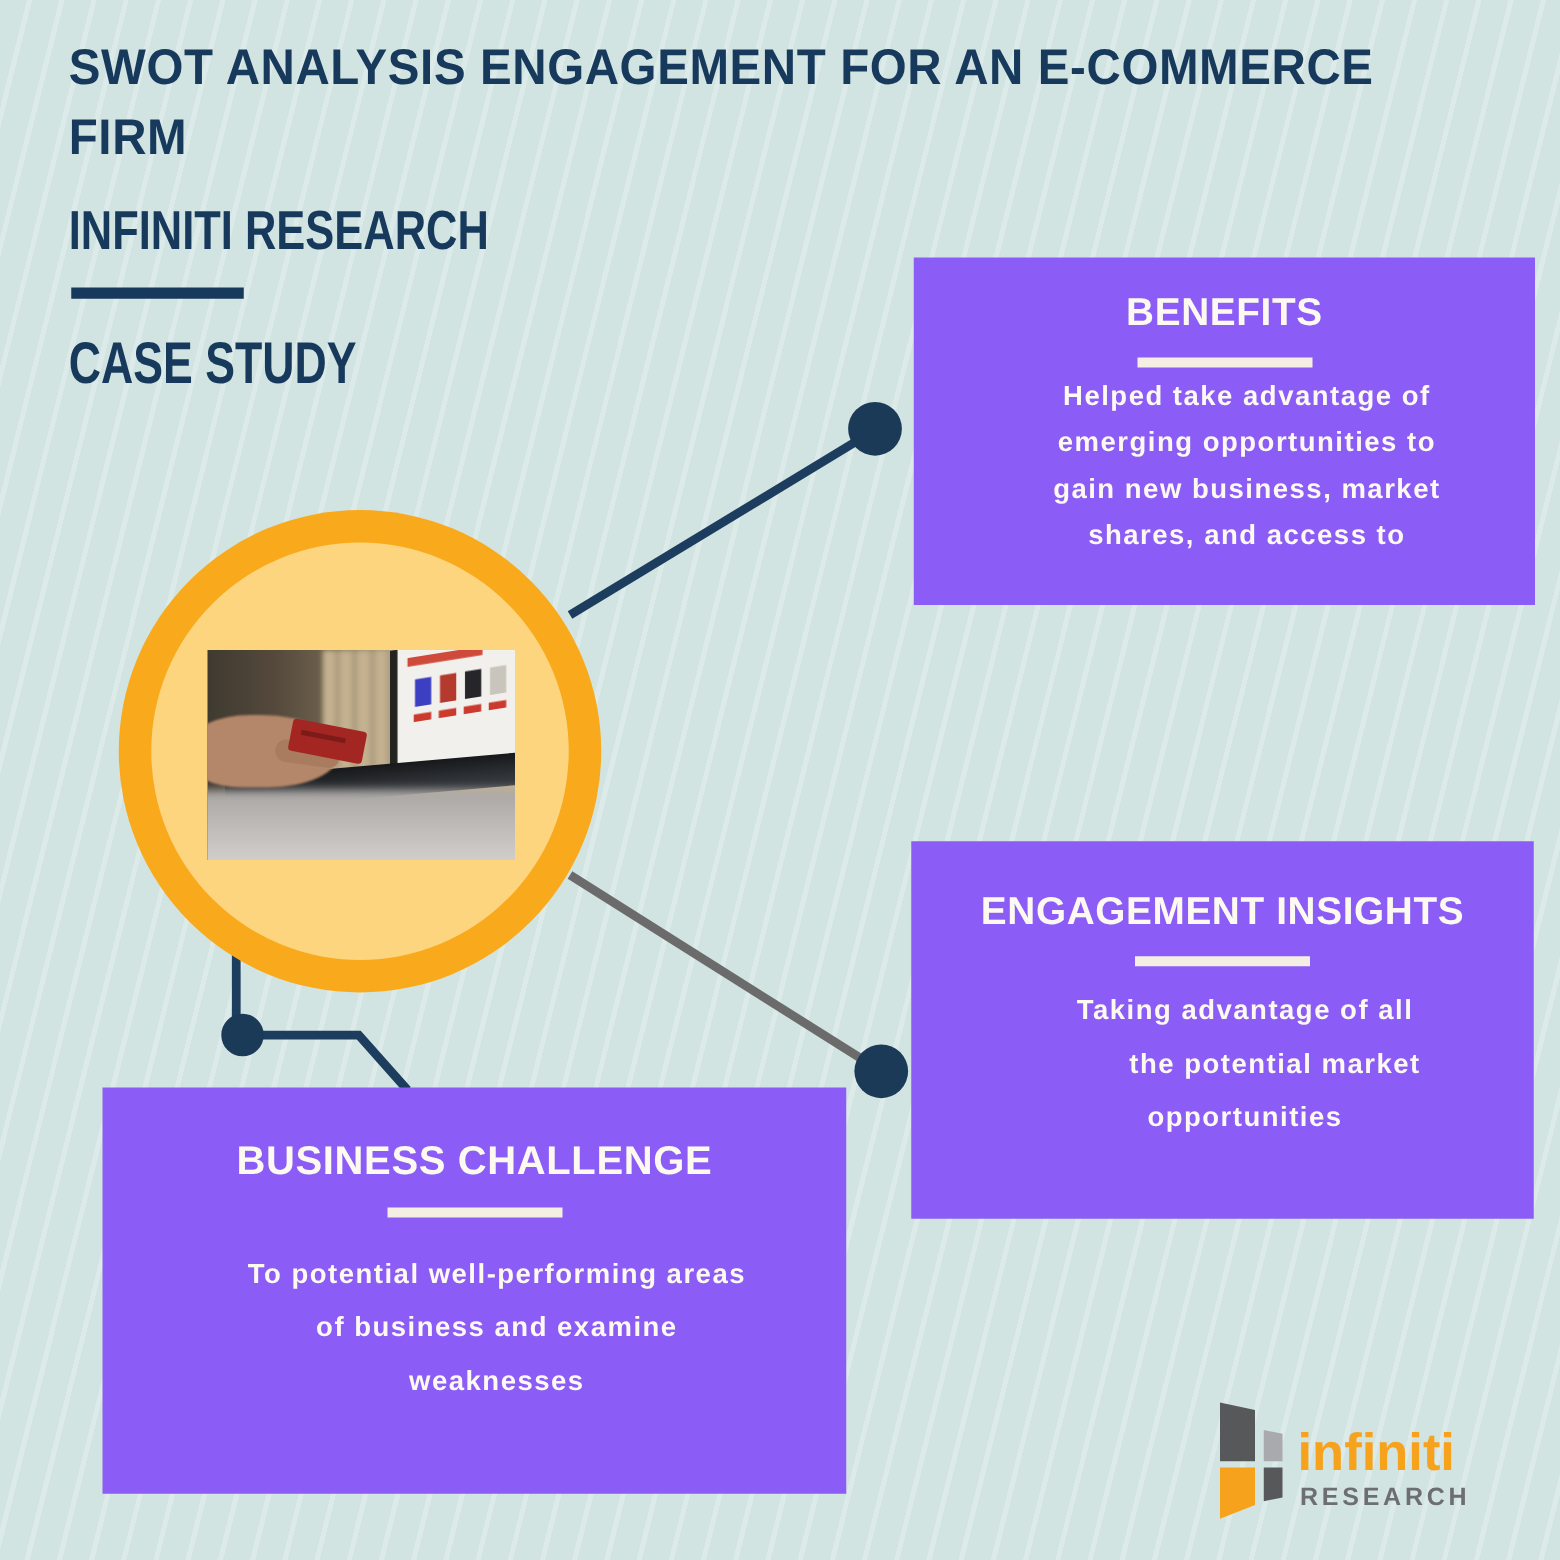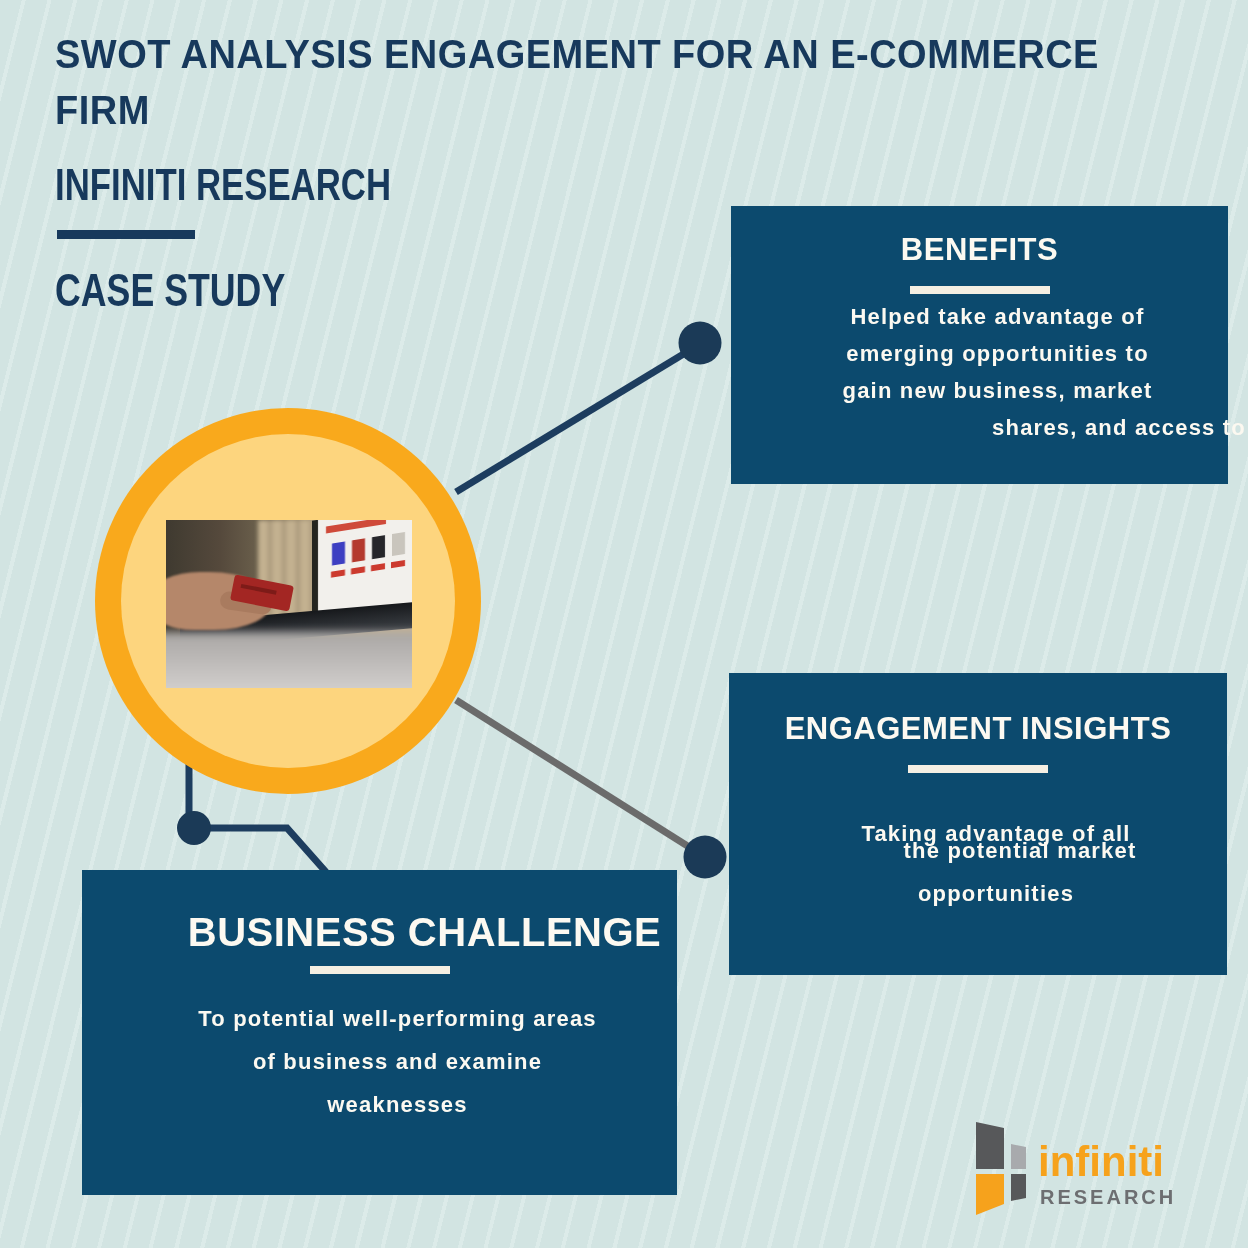--- a/index.html
+++ b/index.html
@@ -25,29 +25,29 @@
   #title-divider{left:57px;top:230px;width:138px;height:9px;background:#17395c;}
   #doc-type{
     left:55px;top:262px;color:#17395c;font-weight:700;font-size:47px;
     white-space:nowrap;transform:scaleX(.76);transform-origin:0 0;
   }
 
   
   #connectors{left:0;top:0;z-index:1;pointer-events:none;}
 
   
-  .card{background:#0c4a6e;z-index:2;}
+  .card{background:#8b5cf6;z-index:2;}
   #card-benefits{left:731px;top:206px;width:497px;height:278px;}
   #card-predictive{left:729px;top:673px;width:498px;height:302px;}
   #card-challenge{left:82px;top:870px;width:595px;height:325px;}
   .card-title{
     left:0;width:100%;text-align:center;color:#fcf9f1;font-weight:700;
     font-size:31px;letter-spacing:.5px;
   }
-  #card-challenge .card-title{font-size:40px;padding-left:45px;}
+  #card-challenge .card-title{font-size:32px;}
   .card-divider{left:50%;margin-left:-70px;width:140px;height:8px;background:#f5efe3;}
   .card-body{left:18px;width:100%;text-align:center;color:#fcf9f1;font-weight:700;
     font-size:22px;letter-spacing:1.2px;white-space:nowrap;}
 
   
   #hero-circle{left:95px;top:408px;width:386px;height:386px;border-radius:50%;
     background:#f9a91c;z-index:2;}
   #hero-circle-inner{left:26px;top:26px;width:334px;height:334px;border-radius:50%;
     background:#fdd57e;}
   #photo{left:166px;top:520px;width:246px;height:168px;overflow:hidden;z-index:3;
@@ -97,27 +97,27 @@
   <path d="M189 764 L189 828 M194 828 L287 828 L326 872" fill="none" stroke="#1d3d5f" stroke-width="7"></path>
   <circle cx="194" cy="828" r="17" fill="#1b3a57"></circle>
 </svg>
 
 <div class="abs card" id="card-benefits">
   <div class="abs card-title" style="top:26px;">BENEFITS</div>
   <div class="abs card-divider" style="top:80px;"></div>
   <div class="abs card-body" style="top:98px;">Helped take advantage of</div>
   <div class="abs card-body" style="top:172px;">gain new business, market</div>
   <div class="abs card-body" style="top:135px;">emerging opportunities to</div>
-  <div class="abs card-body" style="top:209px;text-align:right;">shares, and access to</div>
+  <div class="abs card-body" style="top:209px;">shares, and access to</div>
 </div>
 
 <div class="abs card" id="card-predictive">
   <div class="abs card-title" style="top:38px;">ENGAGEMENT INSIGHTS</div>
   <div class="abs card-divider" style="top:92px;"></div>
-  <div class="abs card-body" style="top:122px;margin-top:26px;">Taking advantage of all</div>
+  <div class="abs card-body" style="top:122px;">Taking advantage of all</div>
   <div class="abs card-body" style="top:165px;margin-left:24px;">the potential market</div>
   <div class="abs card-body" style="top:208px;text-align:center;">opportunities</div>
 </div>
 
 <div class="abs card" id="card-challenge">
   <div class="abs card-title" style="top:40px;">BUSINESS CHALLENGE</div>
   <div class="abs card-divider" style="top:96px;"></div>
   <div class="abs card-body" style="top:136px;">To potential well-performing areas</div>
   <div class="abs card-body" style="top:179px;">of business and examine</div>
   <div class="abs card-body" style="top:222px;">weaknesses</div>

